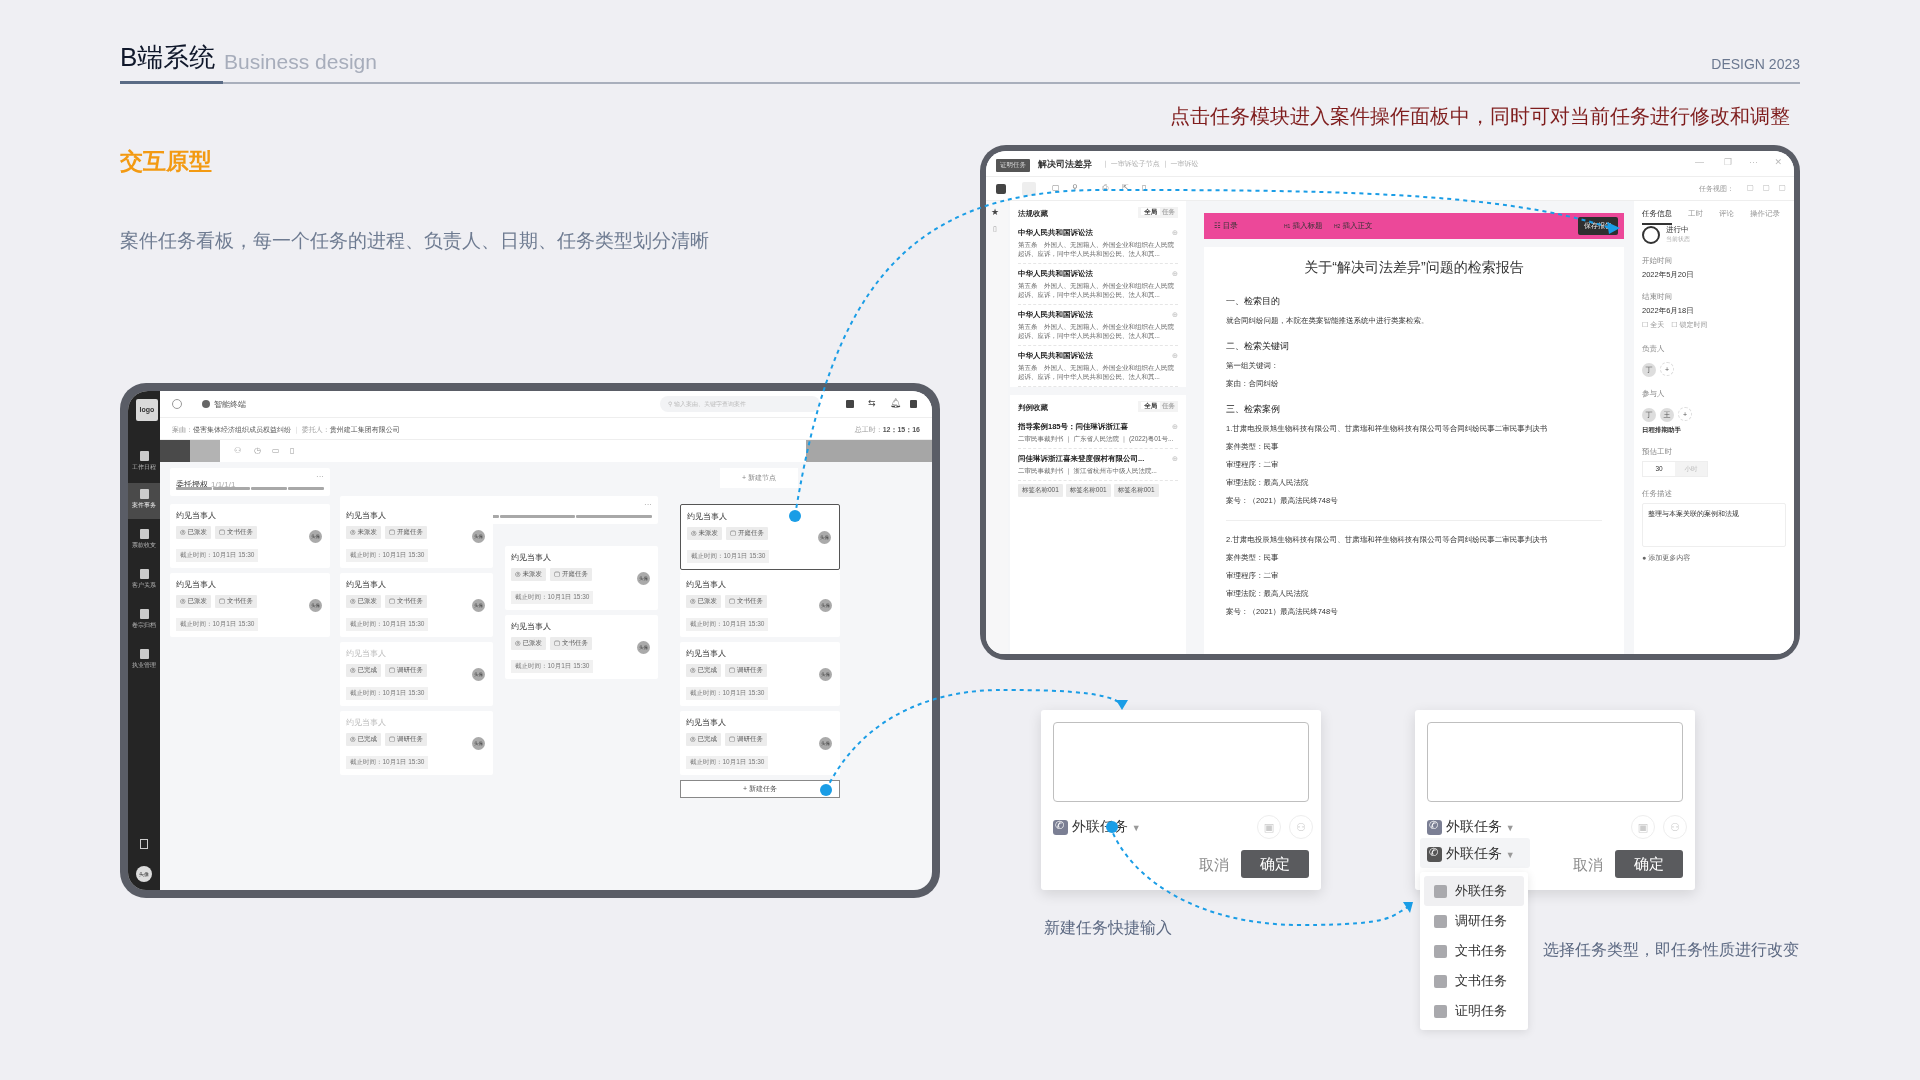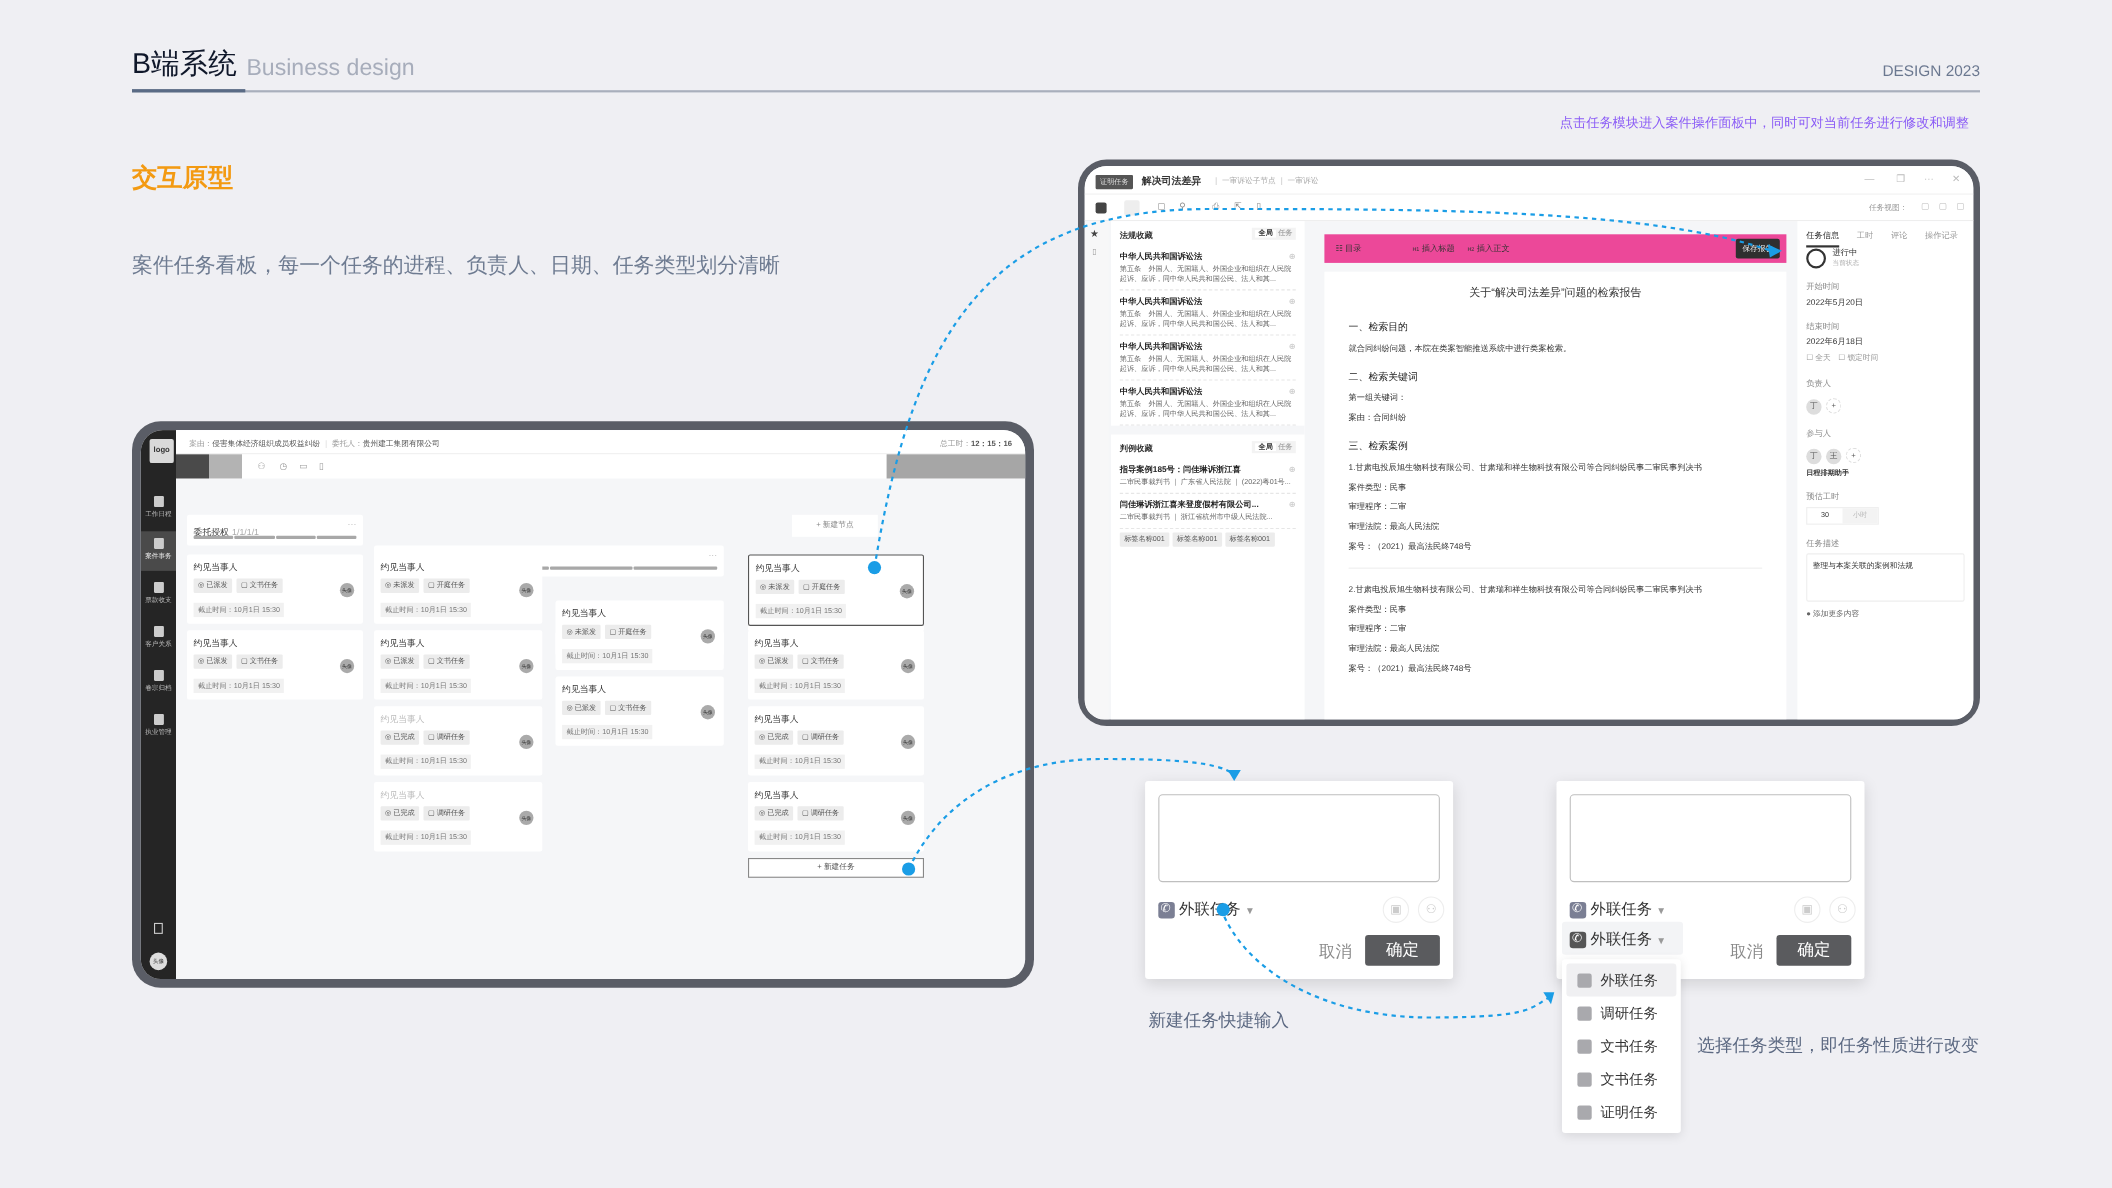--- a/index.html
+++ b/index.html
@@ -7,21 +7,21 @@
 body{background:#efeff3;font-family:"Liberation Sans","DejaVu Sans",sans-serif;color:#333;position:relative}
 .abs{position:absolute}
 
 .brand{left:120px;top:40px;font-size:26px;color:#0f172a;font-weight:500;letter-spacing:0}
 .brand-sub{left:224px;top:50px;font-size:21px;color:#a7adbb}
 .year{right:120px;top:56px;font-size:14px;color:#6b7890}
 .hr{left:120px;top:82px;width:1680px;height:2px;background:#a9afbc}
 .hr-accent{left:120px;top:81px;width:103px;height:3px;background:#5a6b85}
 .sec-title{left:120px;top:146px;font-size:23px;color:#f39a12;font-weight:bold}
 .sec-desc{left:120px;top:228px;font-size:19px;color:#6e7b91}
-.note-top{right:130px;top:103px;font-size:12px;color:#8b5cf6}
+.note-top{right:130px;top:103px;font-size:20px;color:#7f1d1d}
 .cap{font-size:16px;color:#5c6982}
 
 .frame{background:#5a5d66;border-radius:26px}
 .screen{background:#f5f6f8;overflow:hidden;position:absolute}
 
 .k-side{position:absolute;left:0;top:0;width:32px;height:100%;background:#252525}
 .k-logo{position:absolute;left:8px;top:8px;width:22px;height:22px;background:#d9d9d9;border-radius:2px;font-size:7px;color:#333;text-align:center;line-height:22px;font-weight:bold}
 .k-nav{position:absolute;left:0;width:32px;text-align:center;color:#bbb;font-size:6px}
 .k-nav .ic{display:block;margin:0 auto 2px;width:9px;height:10px;background:#ccc;border-radius:1px}
 .k-nav.active{background:#4a4a4a;color:#eee}
@@ -90,20 +90,30 @@
       <div class="k-nav" style="top:54px;height:36px;padding-top:6px"><span class="ic"></span><span>工作日程</span></div>
       <div class="k-nav active" style="top:92px;height:36px;padding-top:6px"><span class="ic"></span><span>案件事务</span></div>
       <div class="k-nav" style="top:132px;height:36px;padding-top:6px"><span class="ic"></span><span>票款收支</span></div>
       <div class="k-nav" style="top:172px;height:36px;padding-top:6px"><span class="ic"></span><span>客户关系</span></div>
       <div class="k-nav" style="top:212px;height:36px;padding-top:6px"><span class="ic"></span><span>卷宗归档</span></div>
       <div class="k-nav" style="top:252px;height:36px;padding-top:6px"><span class="ic"></span><span>执业管理</span></div>
       <div class="abs" style="left:12px;top:448px;width:8px;height:10px;border:1px solid #ccc"></div>
       <div class="abs" style="left:8px;top:475px;width:16px;height:16px;border-radius:50%;background:#ddd;font-size:5px;color:#333;text-align:center;line-height:16px">头像</div>
     </div>
     <div class="k-main">
+      <div class="k-top">
+        <span class="abs" style="left:12px;top:8px;width:10px;height:10px;border:1px solid #999;border-radius:50%"></span>
+        <span class="abs" style="left:42px;top:9px;width:8px;height:8px;border-radius:50%;background:#666"></span>
+        <span class="abs" style="left:54px;top:8px">智能终端</span>
+        <div class="abs" style="left:500px;top:5px;width:160px;height:16px;border-radius:8px;background:#f2f3f5;font-size:6px;color:#bbb;padding:4px 8px">⚲ <span>输入案由、关键字查询案件</span></div>
+        <span class="abs" style="left:686px;top:9px;width:8px;height:8px;background:#444;border-radius:1px"></span>
+        <span class="abs" style="left:708px;top:7px;font-size:9px;color:#444">⇆</span>
+        <span class="abs" style="left:730px;top:7px;font-size:9px;color:#444">🔔︎</span>
+        <span class="abs" style="left:750px;top:9px;width:7px;height:8px;background:#444;border-radius:1px"></span>
+      </div>
       <div class="k-bar2">
         <span class="abs" style="left:12px;top:7px"><span style="color:#999">案由：</span><span>侵害集体经济组织成员权益纠纷</span><span style="color:#ccc"> ｜ </span><span style="color:#999">委托人：</span><span>贵州建工集团有限公司</span></span>
         <span class="abs" style="right:12px;top:7px"><span style="color:#999">总工时：</span><b>12：15：16</b></span>
       </div>
       <div class="k-tools">
         <span class="abs" style="left:0;top:0;width:30px;height:22px;background:#4a4a4a"></span>
         <span class="abs" style="left:30px;top:0;width:30px;height:22px;background:#b3b3b3"></span>
         <span class="abs" style="left:74px;top:6px;font-size:8px;color:#999">⚇</span>
         <span class="abs" style="left:94px;top:6px;font-size:8px;color:#999">◷</span>
         <span class="abs" style="left:112px;top:6px;font-size:8px;color:#999">▭</span>
@@ -281,21 +291,21 @@
       </div>
     </div>
 
     <div class="abs" style="left:218px;top:62px;width:420px;height:26px;background:#ec4899;font-size:7.5px">
       <span class="abs" style="left:10px;top:8px">☷ <span>目录</span></span>
       <span class="abs" style="left:80px;top:8px"><small style="font-size:5px">H1</small> <span>插入标题</span></span>
       <span class="abs" style="left:130px;top:8px"><small style="font-size:5px">H2</small> <span>插入正文</span></span>
       <span class="abs" style="right:6px;top:4px;background:#2f2f2f;color:#eee;font-size:7px;padding:4px 6px;border-radius:2px">保存报告</span>
     </div>
     <div class="abs doc" style="left:218px;top:96px;width:420px;bottom:0;background:#fff;padding:12px 22px">
-      <div style="text-align:center;font-size:10px;margin-bottom:18px">关于“解决司法差异”问题的检索报告</div>
+      <div style="text-align:center;font-size:14px;margin-bottom:18px">关于“解决司法差异”问题的检索报告</div>
       <h3>一、检索目的</h3>
       <p>就合同纠纷问题，本院在类案智能推送系统中进行类案检索。</p>
       <h3>二、检索关键词</h3>
       <p>第一组关键词：</p>
       <p>案由：合同纠纷</p>
       <h3>三、检索案例</h3>
       <p>1.甘肃电投辰旭生物科技有限公司、甘肃瑞和祥生物科技有限公司等合同纠纷民事二审民事判决书</p>
       <p>案件类型：民事</p>
       <p>审理程序：二审</p>
       <p>审理法院：最高人民法院</p>

